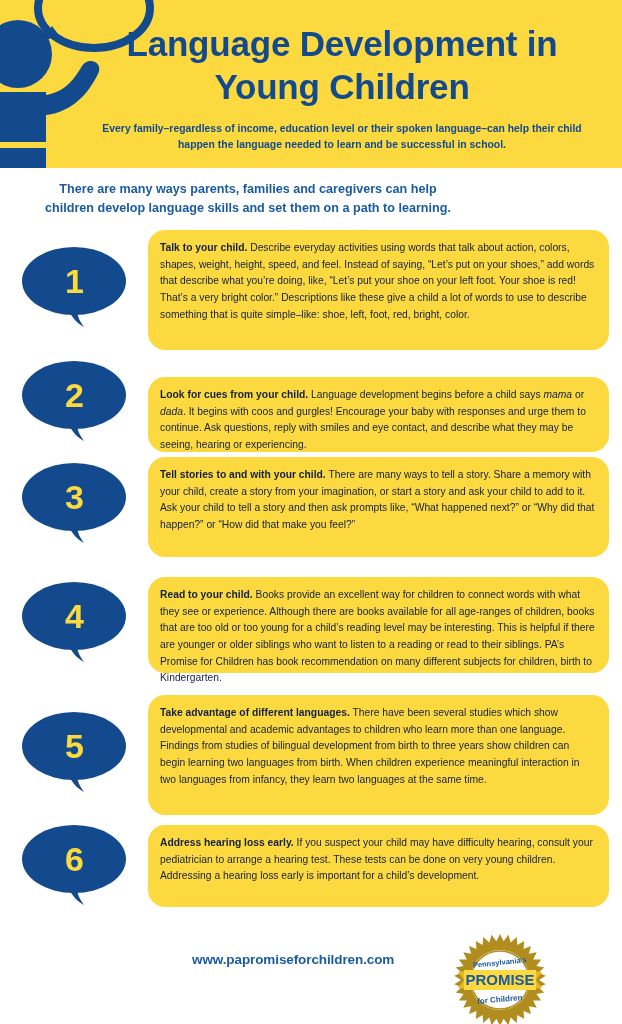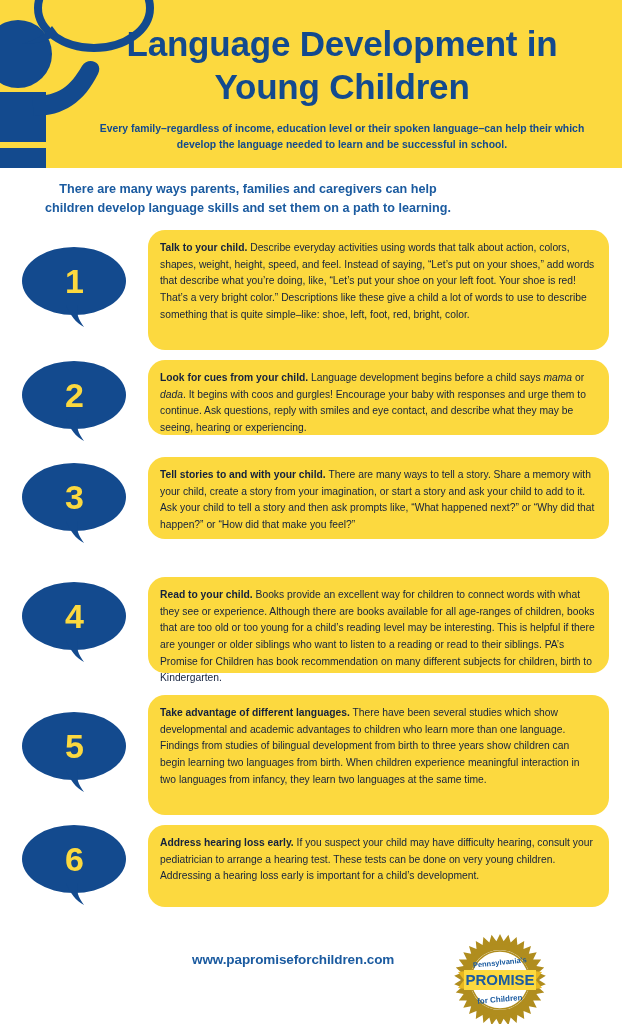--- a/index.html
+++ b/index.html
@@ -189,21 +189,21 @@
         <ellipse cx="94" cy="8" rx="56" ry="40" fill="none" stroke="#134a8e" stroke-width="8"></ellipse>
         <path d="M52 26 C 46 34, 36 40, 22 44 C 38 44, 50 40, 58 34 Z" fill="#134a8e"></path>
       </svg>
     </div>
 
     <div class="header-text-block">
       <div class="title">
         <div>Language Development in</div>
         <div>Young Children</div>
       </div>
-      <div class="subtitle">Every family–regardless of income, education level or their spoken language–can help their which develop the language needed to learn and be successful in school.</div>
+      <div class="subtitle">Every family–regardless of income, education level or their spoken language–can help their child happen the language needed to learn and be successful in school.</div>
     </div>
   </div>
 
   <div class="intro">
     <div class="intro-text">
       <div>There are many ways parents, families and caregivers can help</div>
       <div>children develop language skills and set them on a path to learning.</div>
     </div>
   </div>
 
@@ -221,33 +221,33 @@
         </div>
       </div>
       <div class="tip-row" style="height: 87px; position: absolute; top: 130px; left: 0px;">
         <div class="bubble" style="top: 0.5px;">
           <svg width="105" height="80" viewBox="0 0 105 80" xmlns="http://www.w3.org/2000/svg">
             <ellipse cx="52" cy="34" rx="52" ry="34" fill="#134a8e"></ellipse>
             <path d="M44 58 C 48 68, 54 76, 62 80 C 56 72, 54 66, 56 58 Z" fill="#134a8e"></path>
           </svg>
           <div class="bubble-num">2</div>
         </div>
-        <div class="tip-box" style="top: 0px; height: 75px;">
+        <div class="tip-box" style="top: 17px; height: 75px;">
           <div class="tip-text"><b>Look for cues from your child.</b> Language development begins before a child says <i>mama</i> or <i>dada</i>. It begins with coos and gurgles! Encourage your baby with responses and urge them to continue. Ask questions, reply with smiles and eye contact, and describe what they may be seeing, hearing or experiencing.</div>
         </div>
       </div>
       <div class="tip-row" style="height: 98px; position: absolute; top: 227px; left: 0px;">
         <div class="bubble" style="top: 6px;">
           <svg width="105" height="80" viewBox="0 0 105 80" xmlns="http://www.w3.org/2000/svg">
             <ellipse cx="52" cy="34" rx="52" ry="34" fill="#134a8e"></ellipse>
             <path d="M44 58 C 48 68, 54 76, 62 80 C 56 72, 54 66, 56 58 Z" fill="#134a8e"></path>
           </svg>
           <div class="bubble-num">3</div>
         </div>
-        <div class="tip-box" style="top: 0px; height: 82px;">
+        <div class="tip-box" style="top: 0px; height: 100px;">
           <div class="tip-text"><b>Tell stories to and with your child.</b> There are many ways to tell a story. Share a memory with your child, create a story from your imagination, or start a story and ask your child to add to it. Ask your child to tell a story and then ask prompts like, “What happened next?” or “Why did that happen?” or “How did that make you feel?”</div>
         </div>
       </div>
       <div class="tip-row" style="height: 120px; position: absolute; top: 335px; left: 0px;">
         <div class="bubble" style="top: 17px;">
           <svg width="105" height="80" viewBox="0 0 105 80" xmlns="http://www.w3.org/2000/svg">
             <ellipse cx="52" cy="34" rx="52" ry="34" fill="#134a8e"></ellipse>
             <path d="M44 58 C 48 68, 54 76, 62 80 C 56 72, 54 66, 56 58 Z" fill="#134a8e"></path>
           </svg>
           <div class="bubble-num">4</div>

